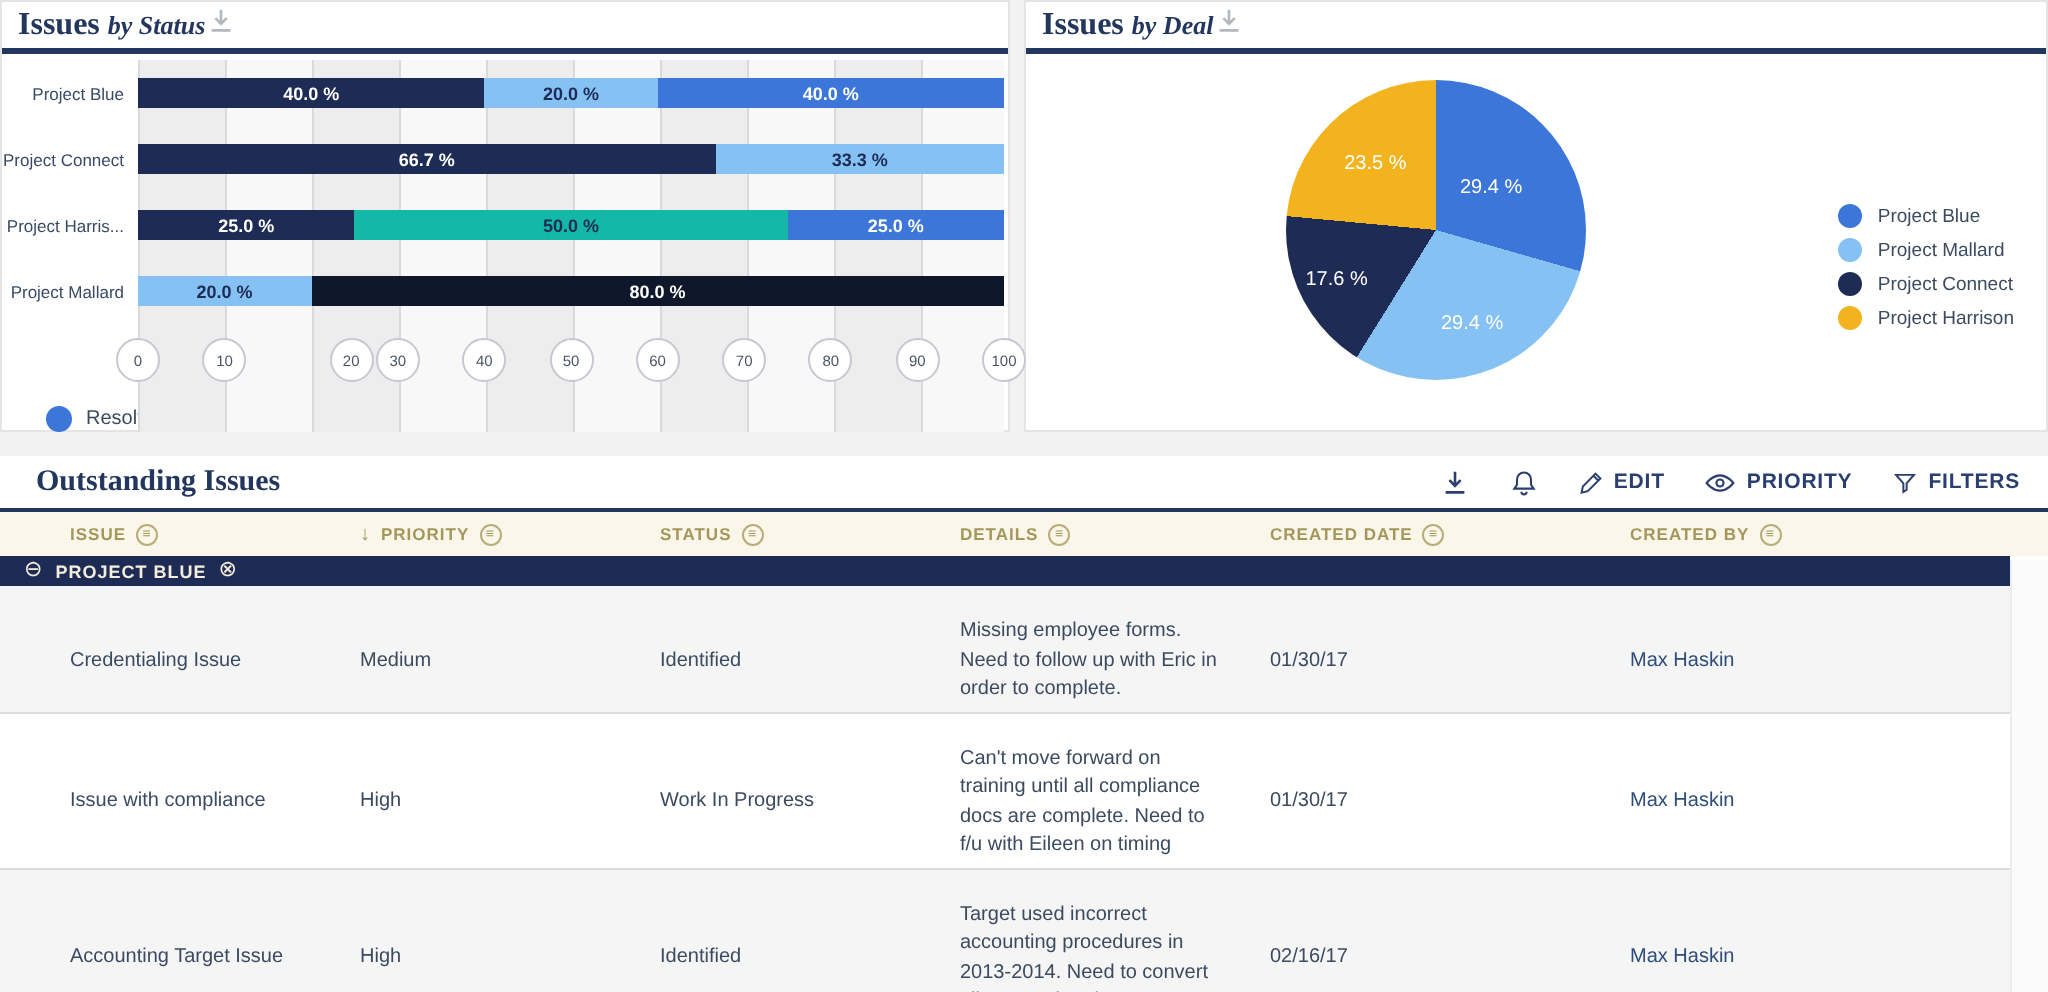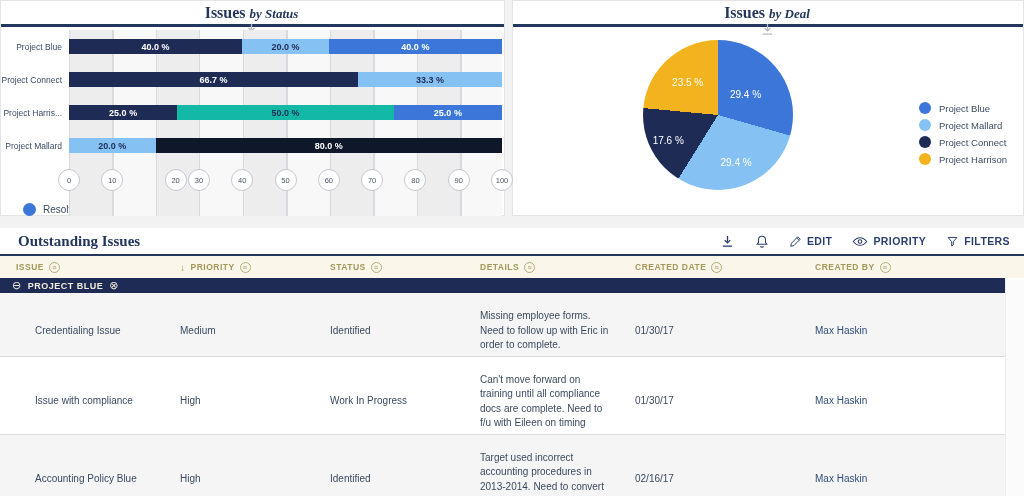--- a/index.html
+++ b/index.html
@@ -2,22 +2,22 @@
 <html><head>
 <meta charset="utf-8">
 <style>
   * { margin:0; padding:0; box-sizing:border-box; }
   html,body { width:1024px; height:496px; overflow:hidden; background:#f2f2f2;
               font-family:"Liberation Sans", sans-serif; }
   .top { display:flex; gap:7px; height:216px; }
   .card { background:#fff; border:1px solid #e4e4e4; position:relative; }
   .card-status { width:505px; }
   .card-deal { width:512px; }
-  .card-head { display:flex; align-items:center; justify-content:space-between;
-               padding:3px 10px 2px 8px; border-bottom:3px solid #22365e; height:26px;flex-direction:column; }
+  .card-head { display:flex; align-items:center; 
+               padding:3px 10px 2px 8px; border-bottom:3px solid #22365e; height:26px; }
   .card-title { font-family:"Liberation Serif", serif; font-size:16px; font-weight:bold; color:#22365e; }
   .card-sub { font-family:"Liberation Serif", serif; font-style:italic; font-size:13px; font-weight:bold; color:#22365e; margin-left:4px; }
   .dl-gray { color:#b3b8c0; }
   
   .chart-area { position:relative; margin-top:3px; }
   .crow { display:flex; align-items:center; height:33px; }
   .clabel { width:68px; font-size:8.5px; color:#3a4a66; text-align:right; padding-right:7px; flex:none; }
   .cbar { flex:1; height:15px; display:flex; margin-right:2px; }
   .seg { display:flex; align-items:center; justify-content:center;
          font-size:9px; font-weight:bold; overflow:hidden; white-space:nowrap; }
@@ -47,21 +47,21 @@
              height:28px; padding:0 14px 0 18px; border-bottom:2px solid #22365e; }
   .tbl-title { font-family:"Liberation Serif", serif; font-size:15px; font-weight:bold; color:#22365e; }
   .toolbar { display:flex; align-items:center; gap:20px; color:#2a3f6f; }
   .tool { display:flex; align-items:center; gap:5px; font-size:10.5px; font-weight:bold;
           letter-spacing:.4px; color:#2a3f6f; cursor:pointer; }
   .tool svg { stroke:#2a3f6f; }
   .colhead { display:grid; grid-template-columns:170px 150px 150px 155px 180px 219px;
              background:#faf6ea; height:22px; align-items:center; }
   .colhead .hc { display:flex; align-items:center; gap:5px; padding-left:10px;
                  font-size:8.5px; font-weight:bold; letter-spacing:.5px; color:#a5975a; }
-  .colhead .hc:first-child { padding-left:16px; }
+  .colhead .hc:first-child { padding-left:35px; }
   .hicon { width:11px; height:11px; border:1px solid #b9ac77; border-radius:50%; flex:none;
            display:flex; align-items:center; justify-content:center; font-size:7px; color:#a5975a; }
   .sort { font-size:10px; font-weight:bold; }
   .grow { width:1005px; background:#1e2b55; color:#f3eddb; height:15px;
           display:flex; align-items:center; gap:6px; padding-left:12px;
           font-size:9px; font-weight:bold; letter-spacing:.5px; }
   .gico { font-size:11px; font-weight:normal; line-height:1; cursor:pointer; }
   .trow { display:grid; grid-template-columns:170px 150px 150px 155px 180px 200px;
           width:1005px; align-items:center; border-bottom:1px solid #dcdcdc;
           background:#fff; min-height:19px; }
@@ -271,21 +271,21 @@
       </div>
       <div class="trow">
         <div class="c-issue">Issue with compliance</div>
         <div>High</div>
         <div>Work In Progress</div>
         <div>Can't move forward on training until all compliance docs are complete. Need to f/u with Eileen on timing</div>
         <div>01/30/17</div>
         <div class="c-by">Max Haskin</div>
       </div>
       <div class="trow alt">
-        <div class="c-issue">Accounting Policy Blue</div>
+        <div class="c-issue">Accounting Target Issue</div>
         <div>High</div>
         <div>Identified</div>
         <div>Target used incorrect accounting procedures in 2013-2014. Need to convert all accounting docs</div>
         <div>02/16/17</div>
         <div class="c-by">Max Haskin</div>
       </div>
       <div class="grow">
         <div class="gico">⊖</div>
         <div style="display: inline;">PROJECT CONNECT</div>
         <div class="gico">⊗</div>

